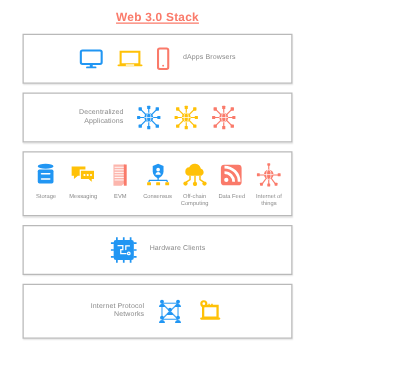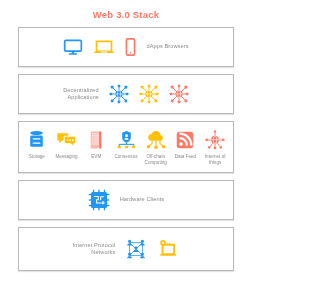--- a/index.html
+++ b/index.html
@@ -21,20 +21,21 @@
     box-sizing: border-box;
   }
   .title {
     text-align: center;
     color: #fa7a6a;
     font-size: 9.5px;
     font-weight: bold;
     letter-spacing: 0.2px;
     padding-top: 9px;
     line-height: 12px;
+    text-decoration: underline;
   }
   .stack {
     padding: 6px 18px 0 18px;
     box-sizing: border-box;
   }
   .layer {
     border: 1px solid #b9b9b9;
     background: #ffffff;
     box-shadow: 0 1px 1px rgba(0,0,0,0.10);
     box-sizing: border-box;

